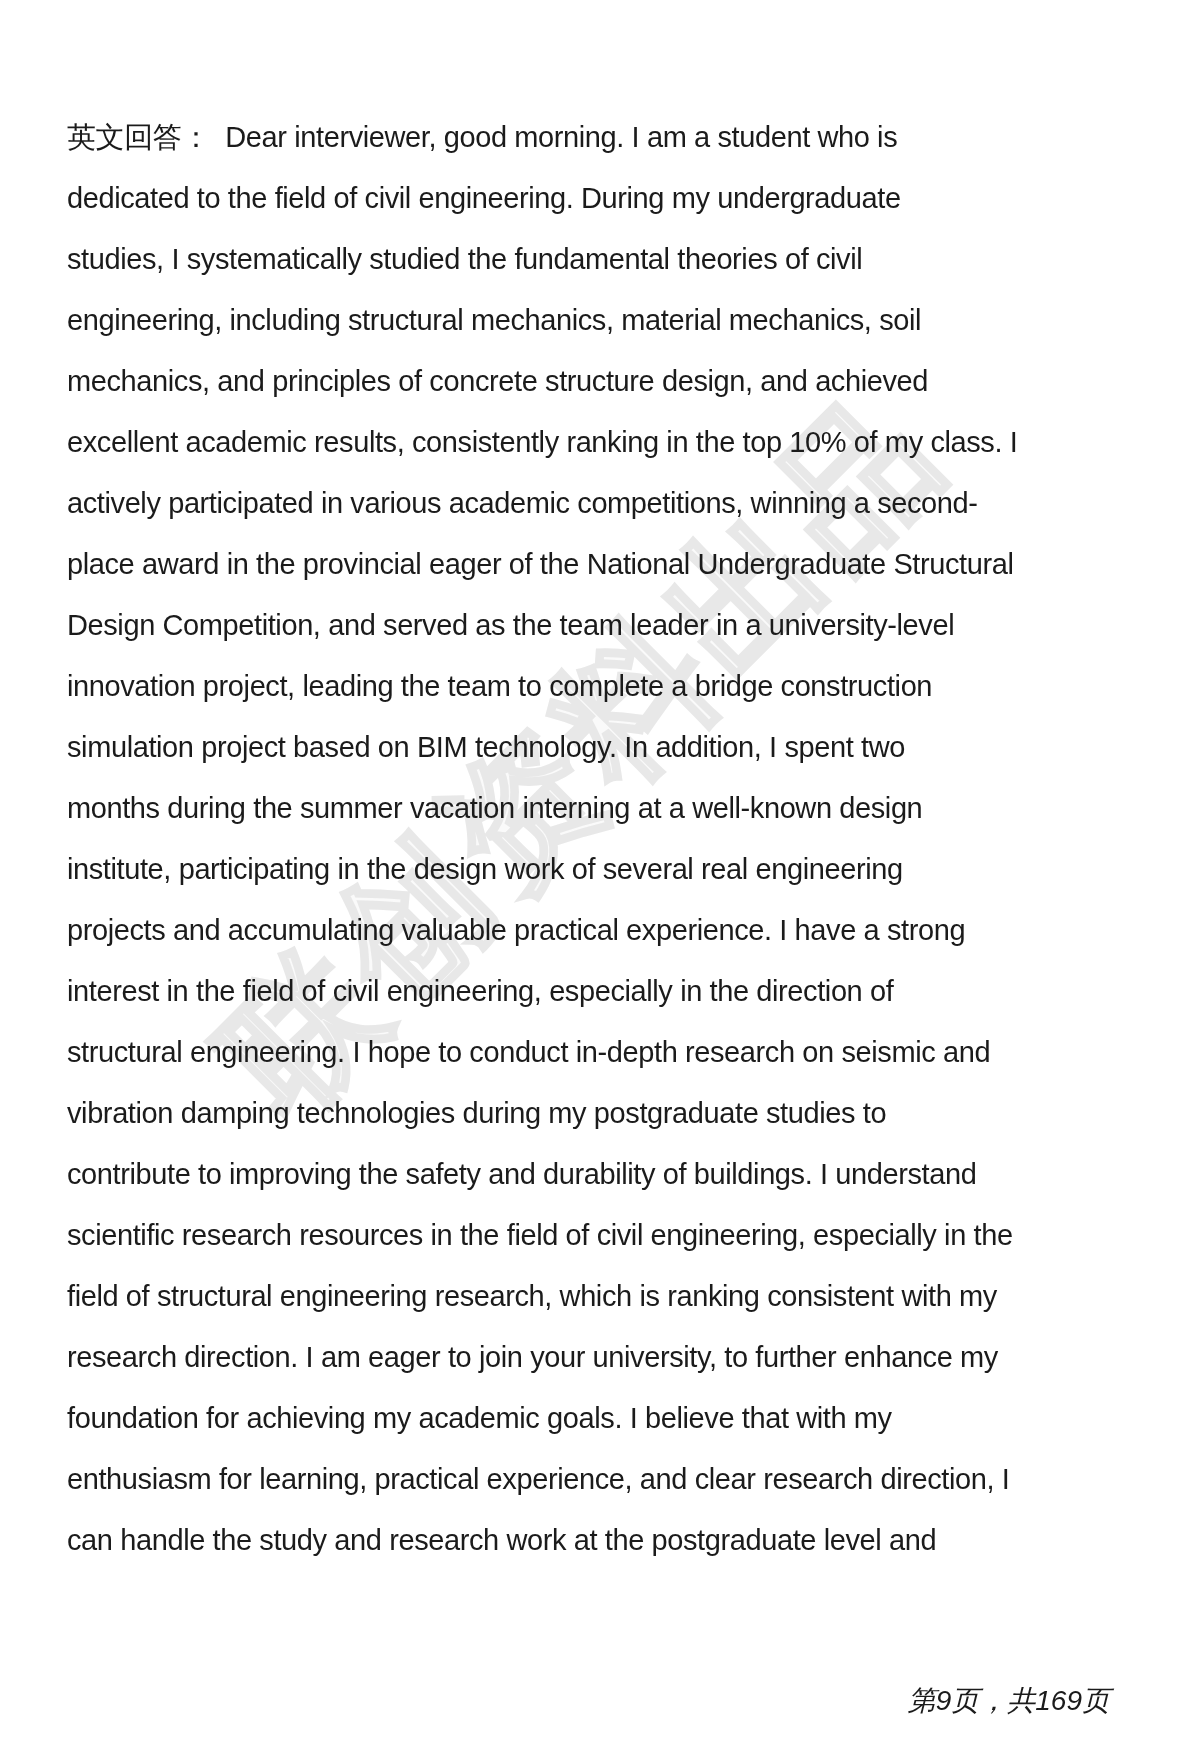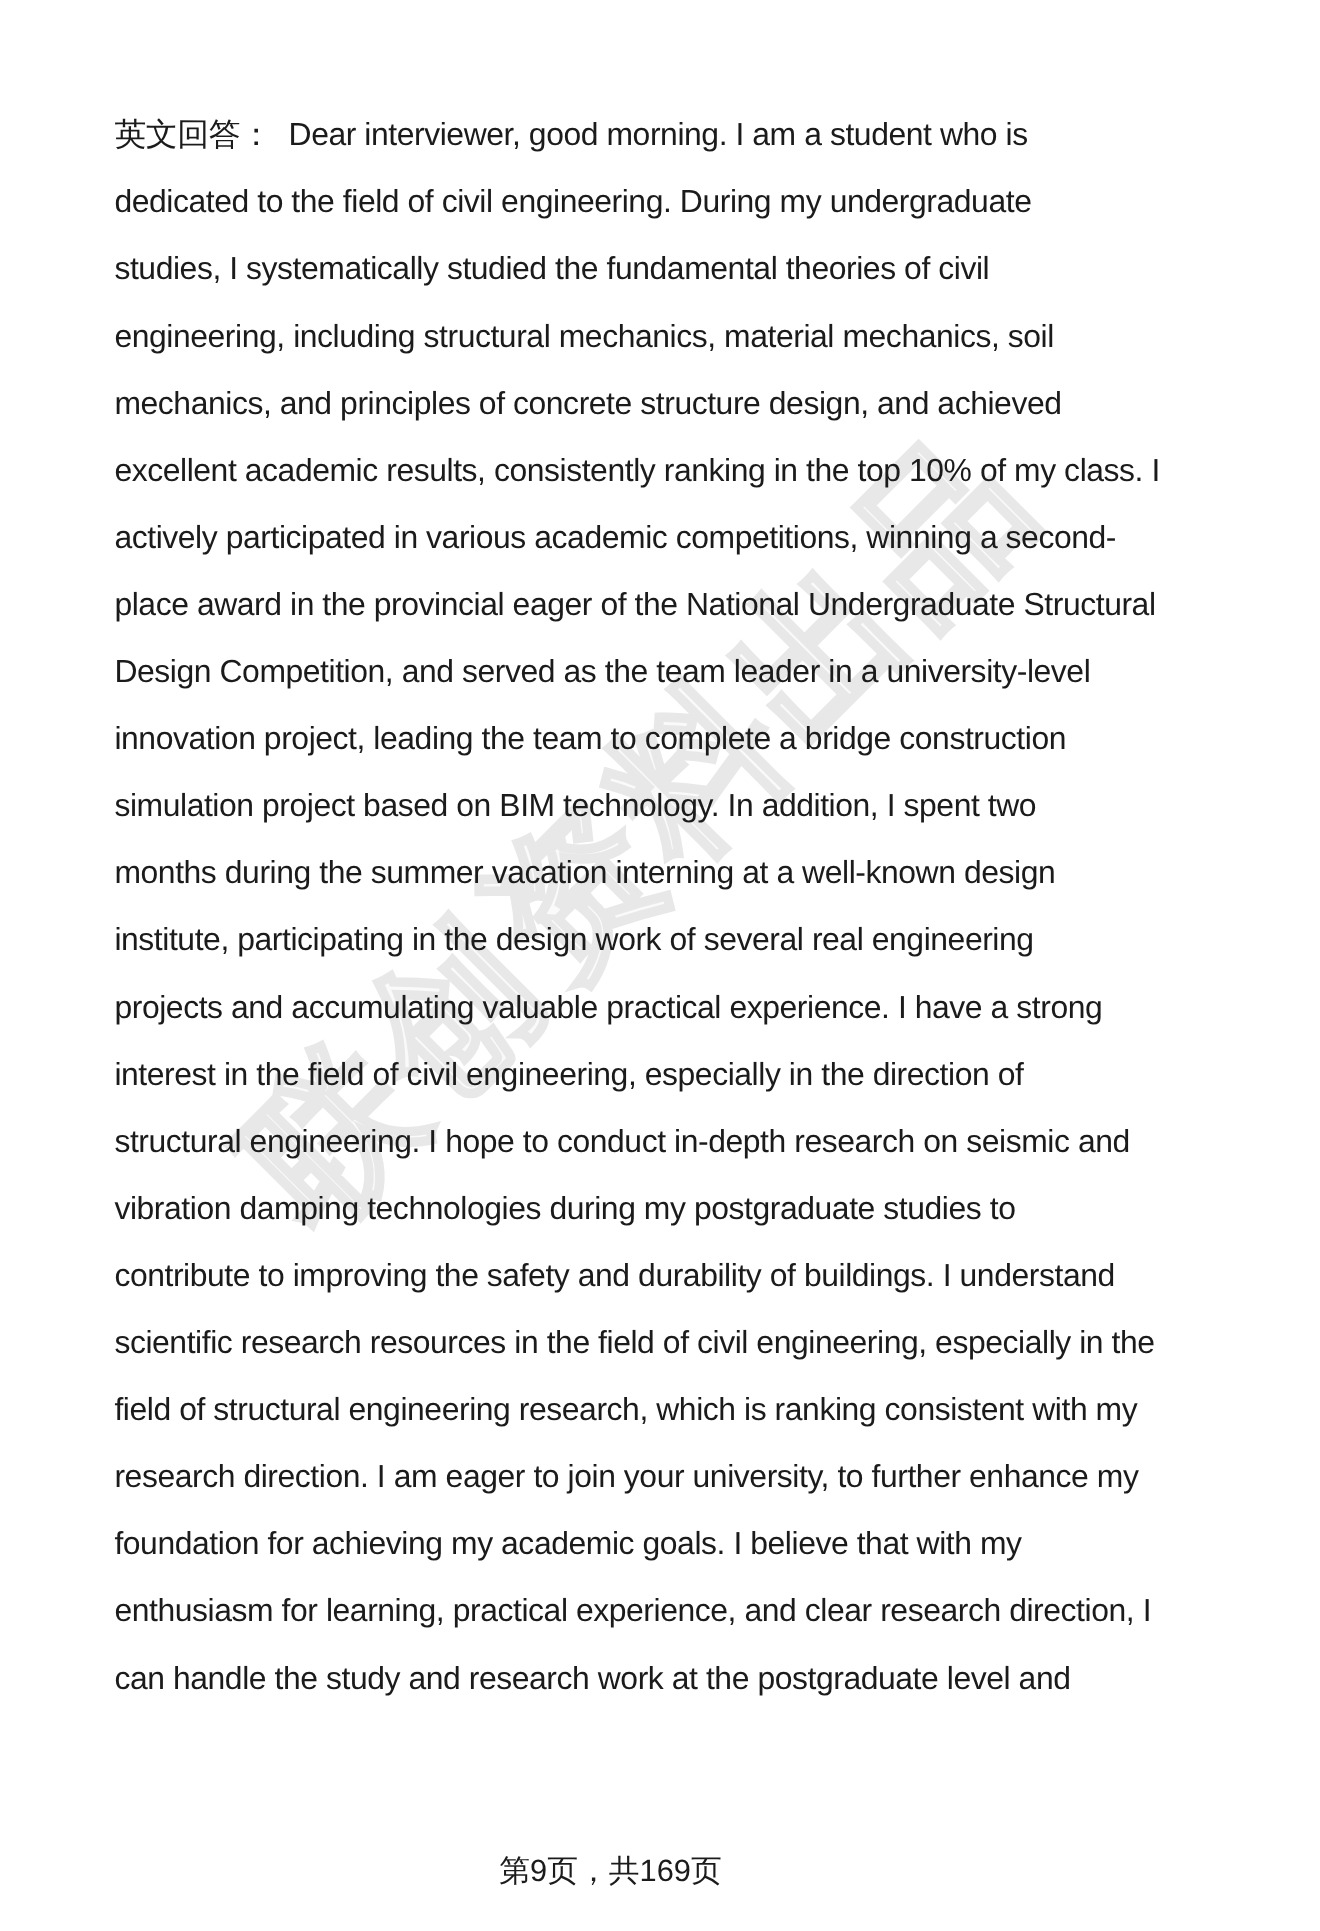--- a/index.html
+++ b/index.html
@@ -31,41 +31,41 @@
     -webkit-text-stroke: 4px #e8e8e8;
     transform: rotate(-45deg);
     transform-origin: center center;
     z-index: 0;
     pointer-events: none;
     white-space: nowrap;
   }
   .content {
     position: absolute;
     left: 67px;
-    top: 93px;
+    top: 107px;
     right: 20px;
     z-index: 1;
-    margin-left: 37px;
   }
   .line {
     font-size: 29px;
     line-height: 61px;
     letter-spacing: -0.4px;
     color: #1b1b1b;
     white-space: pre;
   }
   .footer {
     position: absolute;
     left: 0;
     top: 1682px;
     width: 1110px;
-    text-align: center;
+    text-align: right;
     font-size: 28px;
     color: #1b1b1b;
     z-index: 1;
+    font-style: italic;
   }
 </style>
 </head>
 <body>
 
 <div class="page">
   <div class="watermark">联创资料出品</div>
 
   <div class="content">
       <div class="line">英文回答：  Dear interviewer, good morning. I am a student who is</div>

